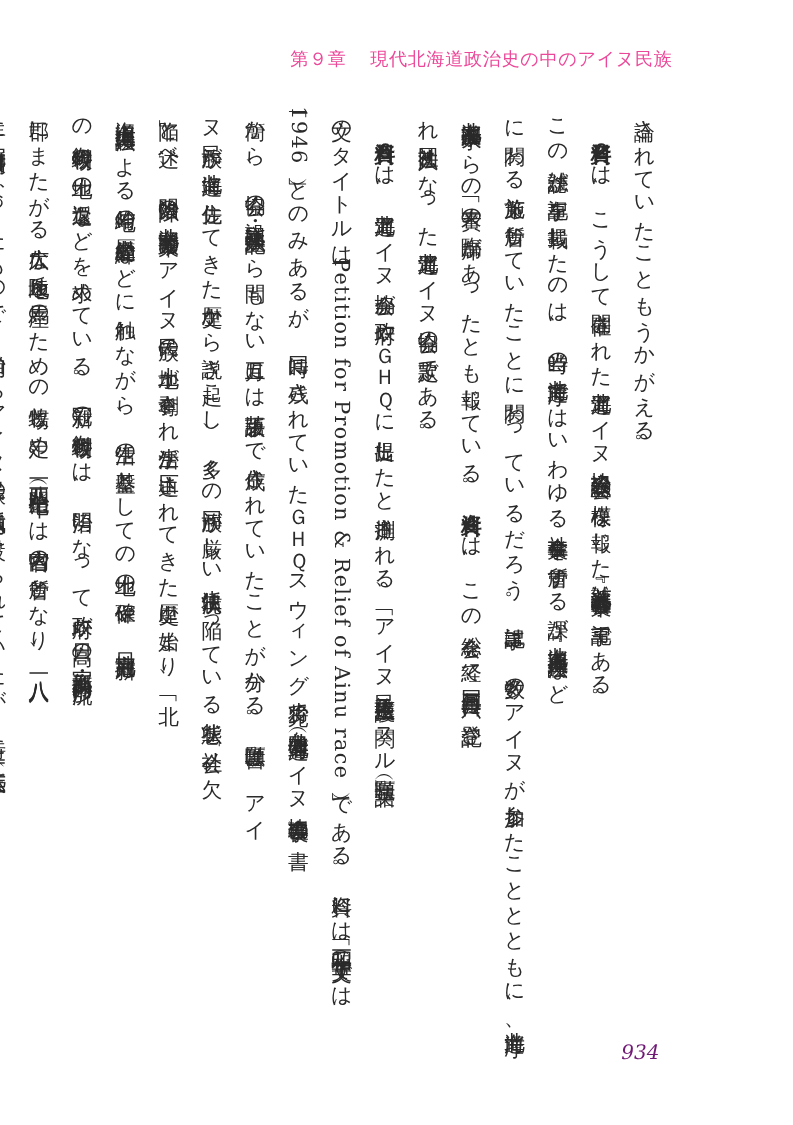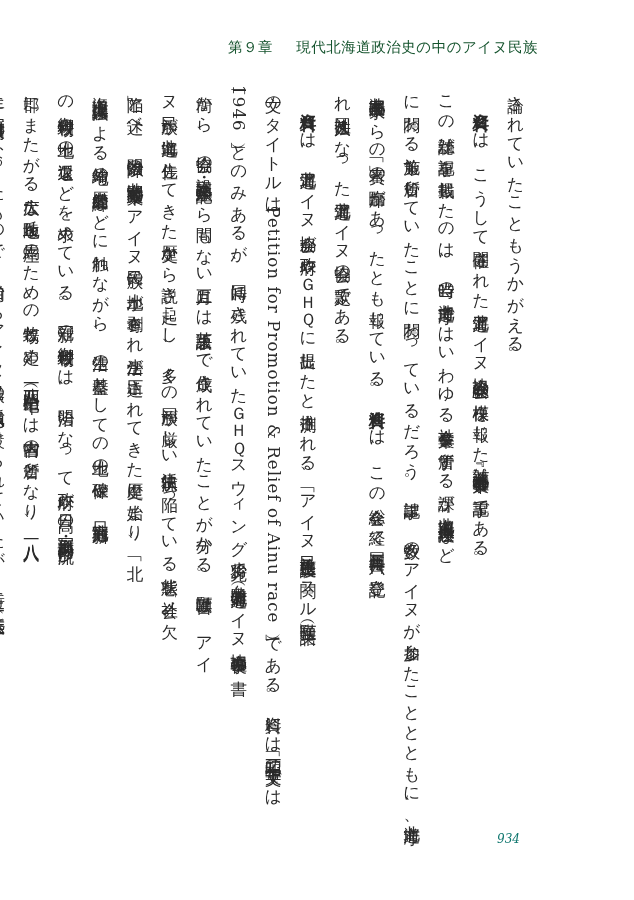--- a/index.html
+++ b/index.html
@@ -3,36 +3,35 @@
 <meta charset="utf-8">
 <style>
   html, body { margin: 0; padding: 0; background: #ffffff; }
   body {
     width: 634px; height: 900px; position: relative; overflow: hidden;
     font-family: "DejaVu Serif", "Liberation Serif", serif;
     color: #2a2a2a;
   }
   .running-header {
     position: absolute; top: 38px; right: 96px;
-    font-size: 14.5px; letter-spacing: 0.5px; color: #14532d;
+    font-size: 14.5px; letter-spacing: 0.5px; color: #ec4899;
     white-space: nowrap;
-    font-family: Liberation Mono, monospace;
   }
   .running-header .chap { margin-right: 14px; }
   .text-block {
     position: absolute; top: 84px; left: 70px; width: 462px; height: 720px;
     writing-mode: vertical-rl;
     font-size: 16.6px; line-height: 34.6px; letter-spacing: 1.1px;
   }
   .col { display: block; white-space: nowrap; }
   .indent { padding-top: 17px; }
   .b { font-family: "DejaVu Sans", "Liberation Sans", sans-serif; font-weight: bold; }
   .page-number {
     position: absolute; top: 832px; left: 497px;
-    font-size: 12px; font-style: italic; color: #0f766e;
+    font-size: 16px; font-style: italic; color: #701a75;
   }
 </style>
 </head>
 <body>
 
 <div class="running-header">
   <span class="chap">第９章</span>
   <span>現代北海道政治史の中のアイヌ民族</span>
 </div>
 

